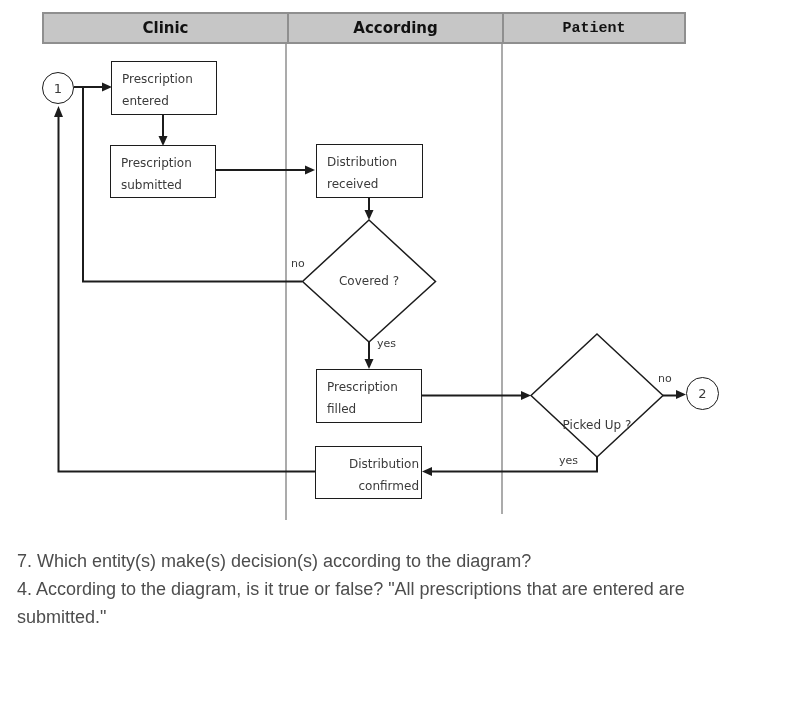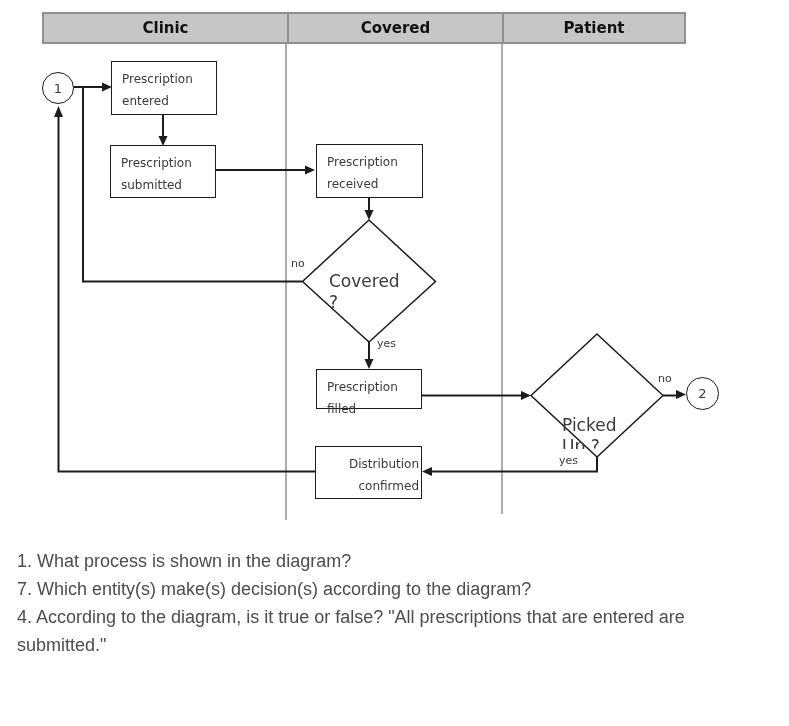--- a/index.html
+++ b/index.html
@@ -13,52 +13,52 @@
     display:flex;box-sizing:border-box;
     background:var(--header-bg,#c6c6c6);
     border:2px solid var(--header-border,#8f8f8f);
   }
   .lane-cell{
     box-sizing:border-box;display:flex;align-items:center;justify-content:center;
     font-size:15px;font-weight:bold;color:#111;
   }
   .lane-cell.c1{width:243px;}
   .lane-cell.c2{width:215px;border-left:2px solid var(--header-border,#8f8f8f);}
-  .lane-cell.c3{flex:1;border-left:2px solid var(--header-border,#8f8f8f);}
+  .lane-cell.c3{flex:1;border-left:2px solid var(--header-border,#8f8f8f);font-family:Liberation Mono, monospace;}
   
   .lane-line{position:absolute;width:2px;background:var(--lane-line,#ababab);}
   .lane-line.a{left:285px;top:44px;height:476px;}
   .lane-line.b{left:501px;top:44px;height:470px;}
   
   svg.edges{position:absolute;left:0;top:0;}
   .edge{stroke:var(--line,#1c1c1c);stroke-width:2;fill:none;}
   .head{fill:var(--line,#1c1c1c);stroke:none;}
   .diamond{fill:#fff;stroke:var(--line,#1c1c1c);stroke-width:1.5;}
   
   .node{
     position:absolute;box-sizing:border-box;background:#fff;
     border:1.5px solid var(--line,#1c1c1c);
     font-size:12px;line-height:22px;color:var(--node-text,#3a3a3a);
     padding:6px 2px 0 10px;
   }
   .node.a{left:111px;top:61px;width:106px;height:54px;}
   .node.b{left:110px;top:145px;width:106px;height:53px;}
   .node.c{left:316px;top:144px;width:107px;height:54px;}
-  .node.e{left:316px;top:369px;width:106px;height:40px;}
+  .node.e{left:316px;top:369px;width:106px;height:54px;}
   .node.g{left:315px;top:446px;width:107px;height:53px;text-align:right;}
   .connector{
     position:absolute;box-sizing:border-box;background:#fff;border-radius:50%;
     border:1.5px solid var(--line,#1c1c1c);
     display:flex;align-items:center;justify-content:center;
     font-size:13px;color:var(--node-text,#3a3a3a);
   }
   .connector.one{left:42px;top:72px;width:32px;height:32px;}
   .connector.two{left:686px;top:377px;width:33px;height:33px;}
   .diamond-label{
-    position:absolute;text-align:left;font-size:17px;line-height:21px;
+    position:absolute;text-align:center;font-size:12px;line-height:21px;
     color:var(--node-text,#3a3a3a);
   }
   .diamond-label.covered{left:329px;top:271px;width:80px;}
   .diamond-label.picked{left:562px;top:379px;width:70px;height:34px;overflow:hidden;margin-top:36px;}
   .edge-label{
     position:absolute;font-size:11px;line-height:15px;color:var(--node-text,#3a3a3a);
   }
   .edge-label.covered-no{left:291px;top:256px;}
   .edge-label.covered-yes{left:377px;top:336px;}
   .edge-label.picked-no{left:658px;top:371px;}
@@ -70,21 +70,21 @@
     font-size:18px;line-height:28px;color:var(--question-text,#4d4d4d);
   }
 </style>
 </head>
 <body>
 
 <div id="canvas">
 
   <div class="lane-header">
     <div class="lane-cell c1">Clinic</div>
-    <div class="lane-cell c2">Covered</div>
+    <div class="lane-cell c2">According</div>
     <div class="lane-cell c3">Patient</div>
   </div>
 
   <div class="lane-line a"></div>
   <div class="lane-line b"></div>
 
   <svg class="edges" width="789" height="530" viewBox="0 0 789 530">
 
     <g>
       <path class="edge" d="M74 87 H103"></path>
@@ -134,34 +134,33 @@
       <path class="edge" d="M315 471.5 H58.5 V117"></path>
       <polygon class="head" points="58.5,106 54,117 63,117"></polygon>
     </g>
 
     <polygon class="diamond" points="369,220 435.5,281.5 369,342 302.5,281.5"></polygon>
     <polygon class="diamond" points="597,334 663,395.5 597,457 531,395.5"></polygon>
   </svg>
 
   <div class="node b">Prescription submitted</div>
   <div class="node a">Prescription entered</div>
-  <div class="node c">Prescription received</div>
+  <div class="node c">Distribution received</div>
   <div class="node e">Prescription filled</div>
   <div class="node g">Distribution confirmed</div>
 
   <div class="connector one">1</div>
   <div class="connector two">2</div>
 
   <div class="diamond-label covered">Covered ?</div>
   <div class="diamond-label picked">Picked Up ?</div>
 
   <span class="edge-label covered-no">no</span>
   <span class="edge-label covered-yes">yes</span>
   <span class="edge-label picked-no">no</span>
   <span class="edge-label picked-yes">yes</span>
 
   <div class="questions">
-    <div>1. What process is shown in the diagram?</div>
     <div>7. Which entity(s) make(s) decision(s) according to the diagram?</div>
     <div>4. According to the diagram, is it true or false? "All prescriptions that are entered are submitted."</div>
   </div>
 
 </div>
 
 </body></html>

